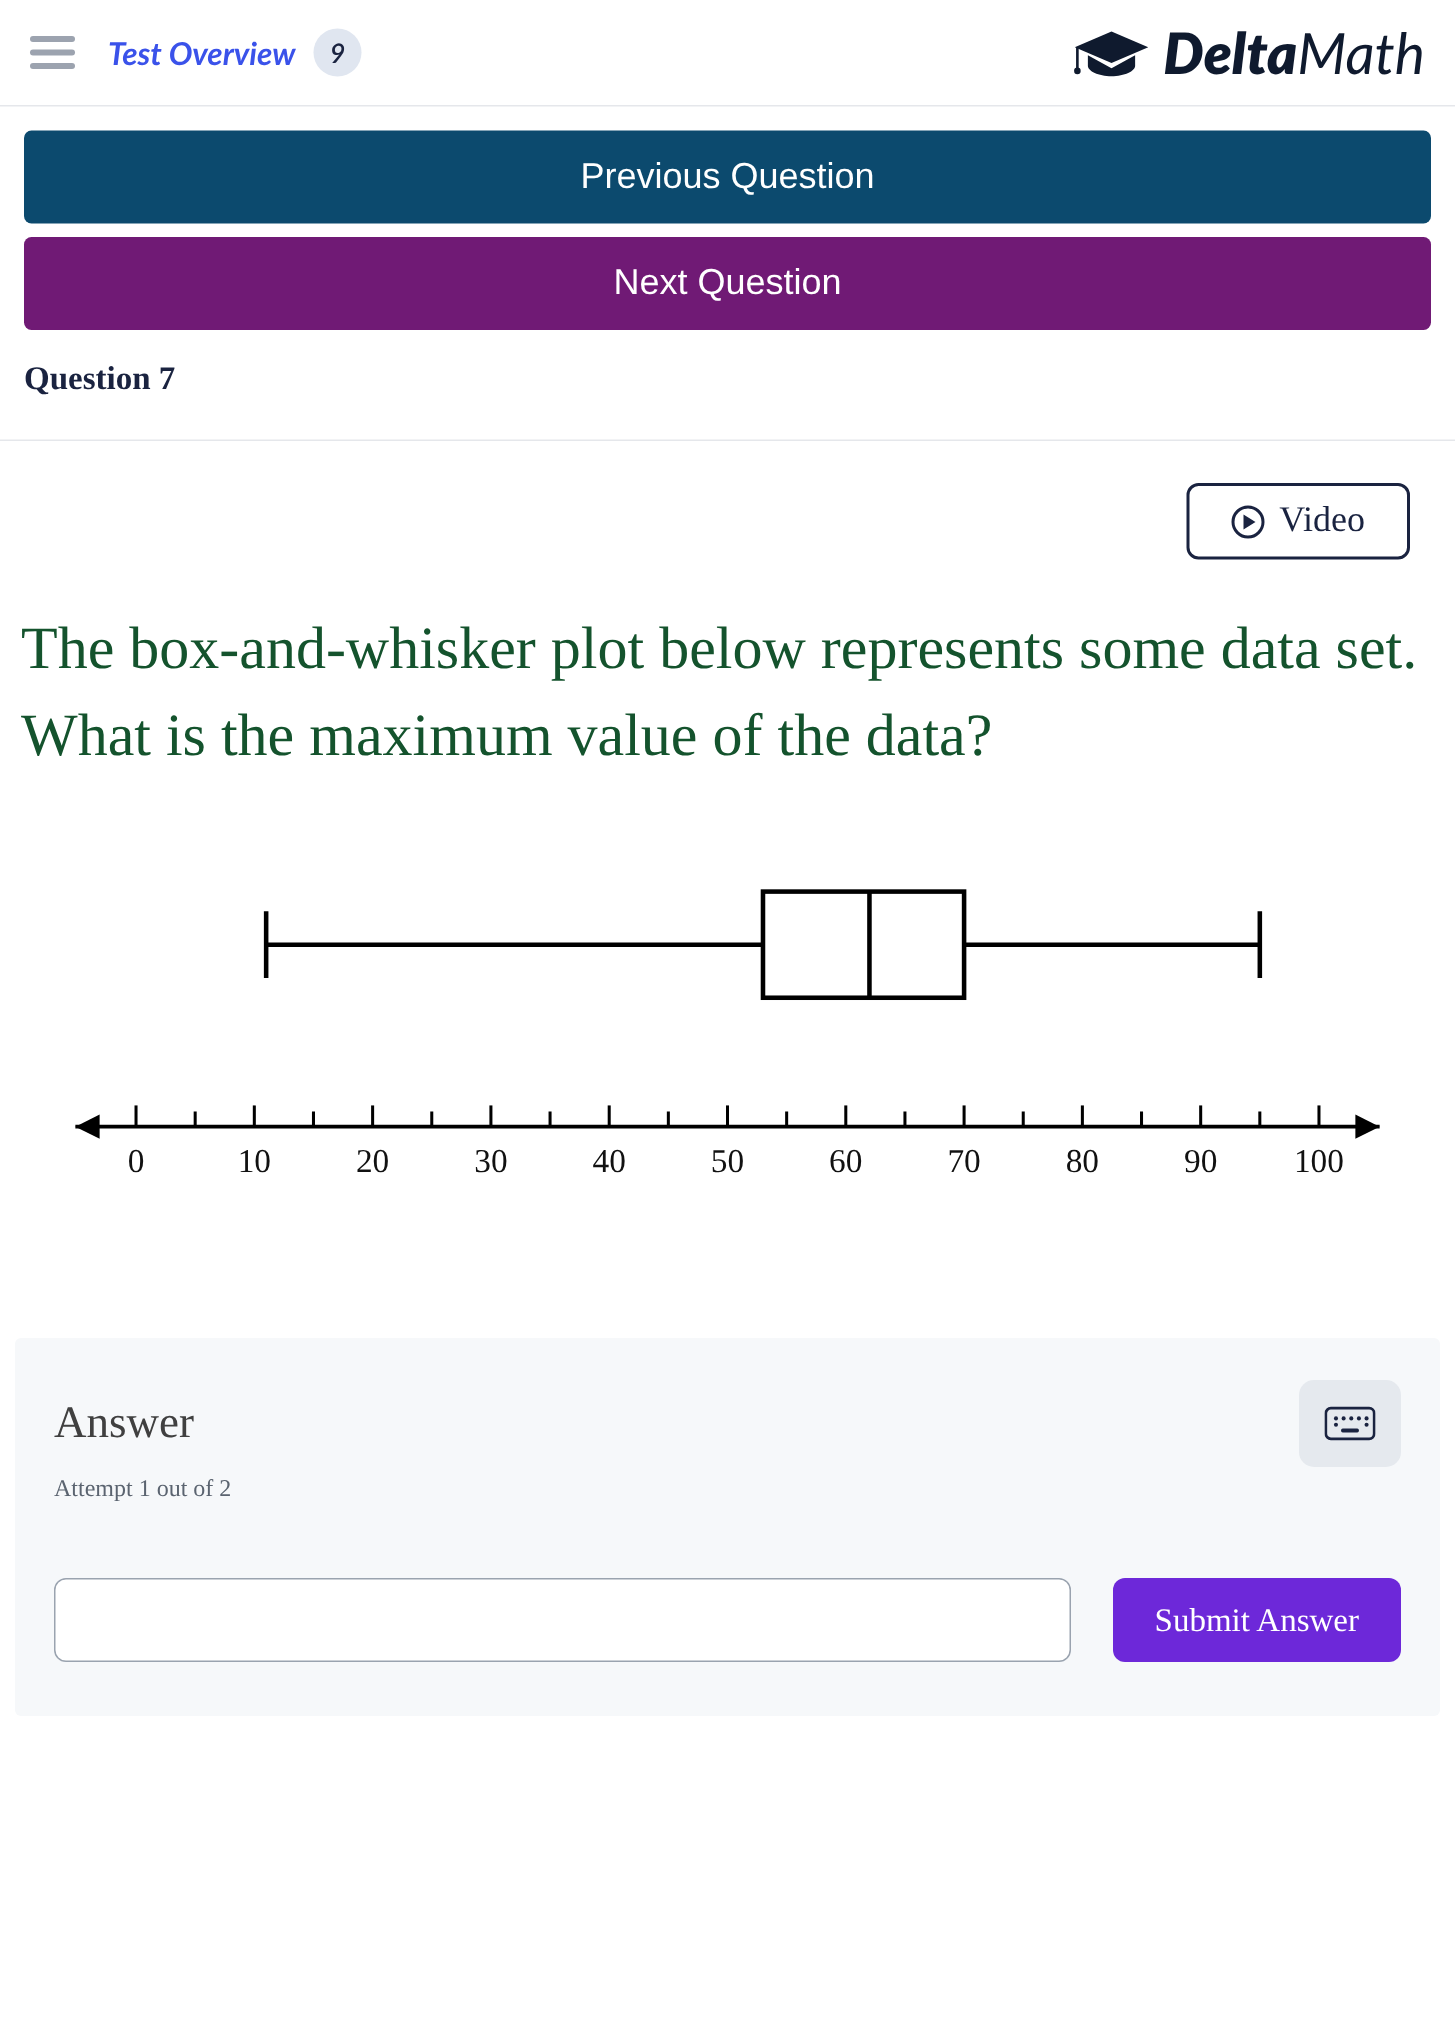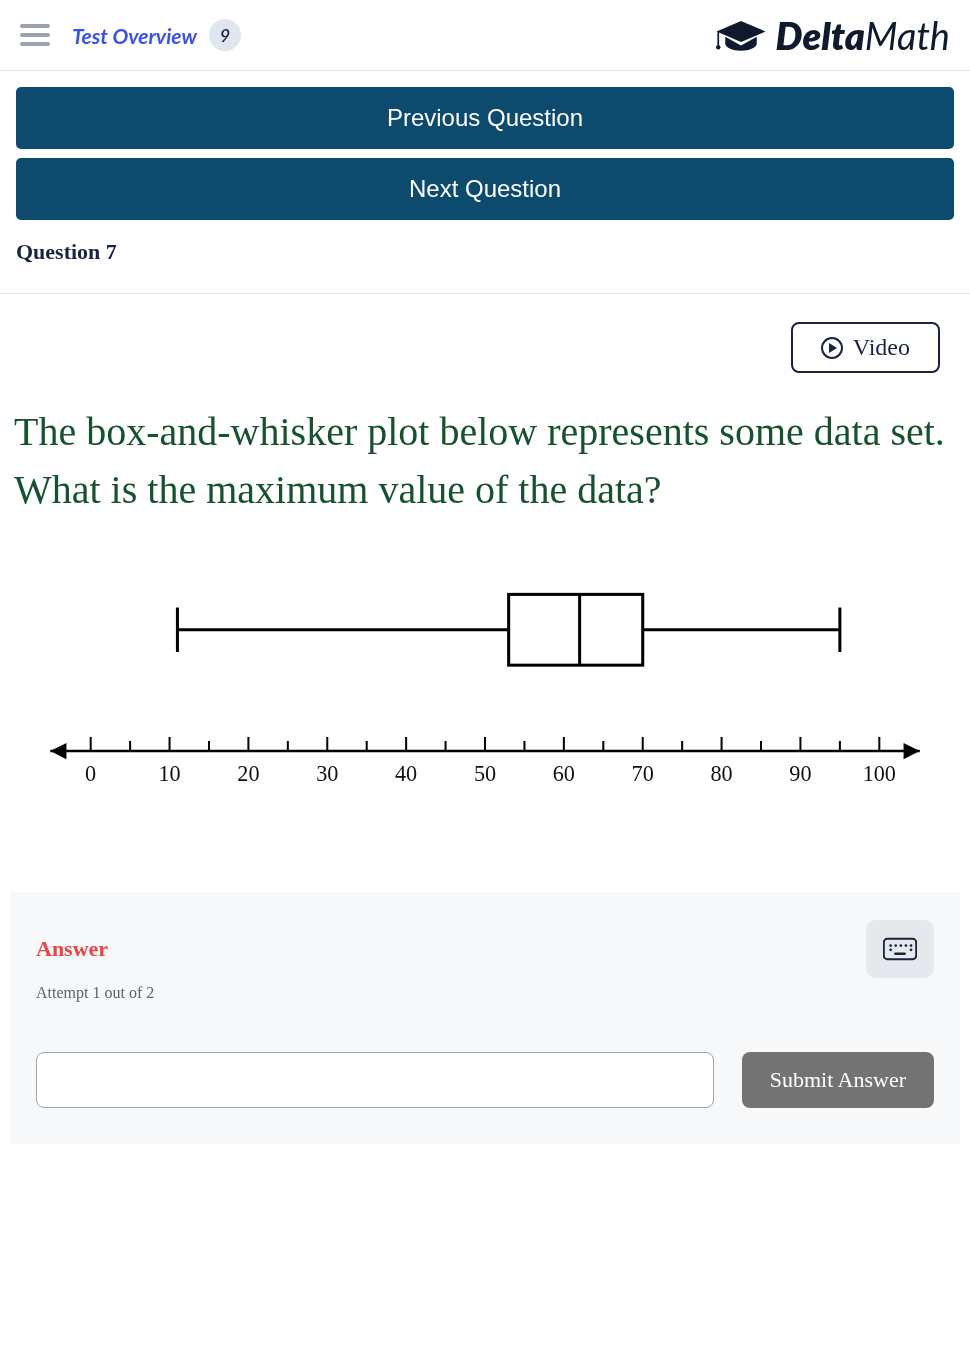--- a/index.html
+++ b/index.html
@@ -70,21 +70,21 @@
     width: 100%;
     padding: 17px;
     font-size: 24px;
     color: #fff;
     border: none;
     border-radius: 5px;
     margin-bottom: 9px;
     cursor: pointer;
   }
   .nav-prev { background: #0c4a6e; }
-  .nav-next { background: #0c4a6e; }
+  .nav-next { background: #701a75; }
   .question-title {
     font-family: Georgia, 'Times New Roman', serif;
     font-size: 22px;
     font-weight: 700;
     color: #1a2340;
     padding: 10px 16px 22px;
   }
   .divider { height: 1px; background: #e5e7eb; margin-top: 6px; }
   .content { padding: 28px 10px 30px; }
   .helper-row {
@@ -138,23 +138,23 @@
     border-radius: 4px;
   }
   .answer-header {
     display: flex;
     justify-content: space-between;
     align-items: center;
     margin-bottom: 6px;
   }
   .answer-title {
     font-family: Georgia, serif;
-    font-size: 22px;
-    font-weight: 700;
-    color: #ef4444;
+    font-size: 30px;
+    font-weight: 400;
+    color: #404040;
   }
   .kbd-btn {
     background: #e5e9ee;
     border: none;
     border-radius: 10px;
     width: 68px; height: 58px;
     display: flex;
     align-items: center;
     justify-content: center;
     cursor: pointer;
@@ -173,21 +173,21 @@
   }
   .answer-input {
     flex: 1;
     font-size: 22px;
     padding: 14px 16px;
     border: 1.6px solid #9aa3af;
     border-radius: 8px;
     background: #fff;
   }
   .submit-btn {
-    background: #737373;
+    background: #6d28d9;
     color: #fff;
     border: none;
     border-radius: 8px;
     padding: 14px 28px;
     font-size: 22px;
     font-family: Georgia, serif;
     cursor: pointer;
   }
   .tick-label {
     font-family: Georgia, 'Times New Roman', serif;

